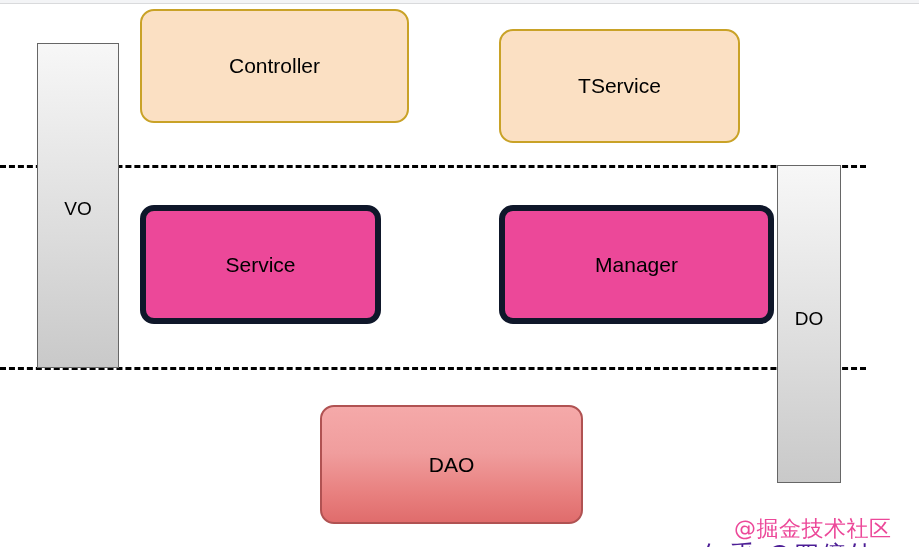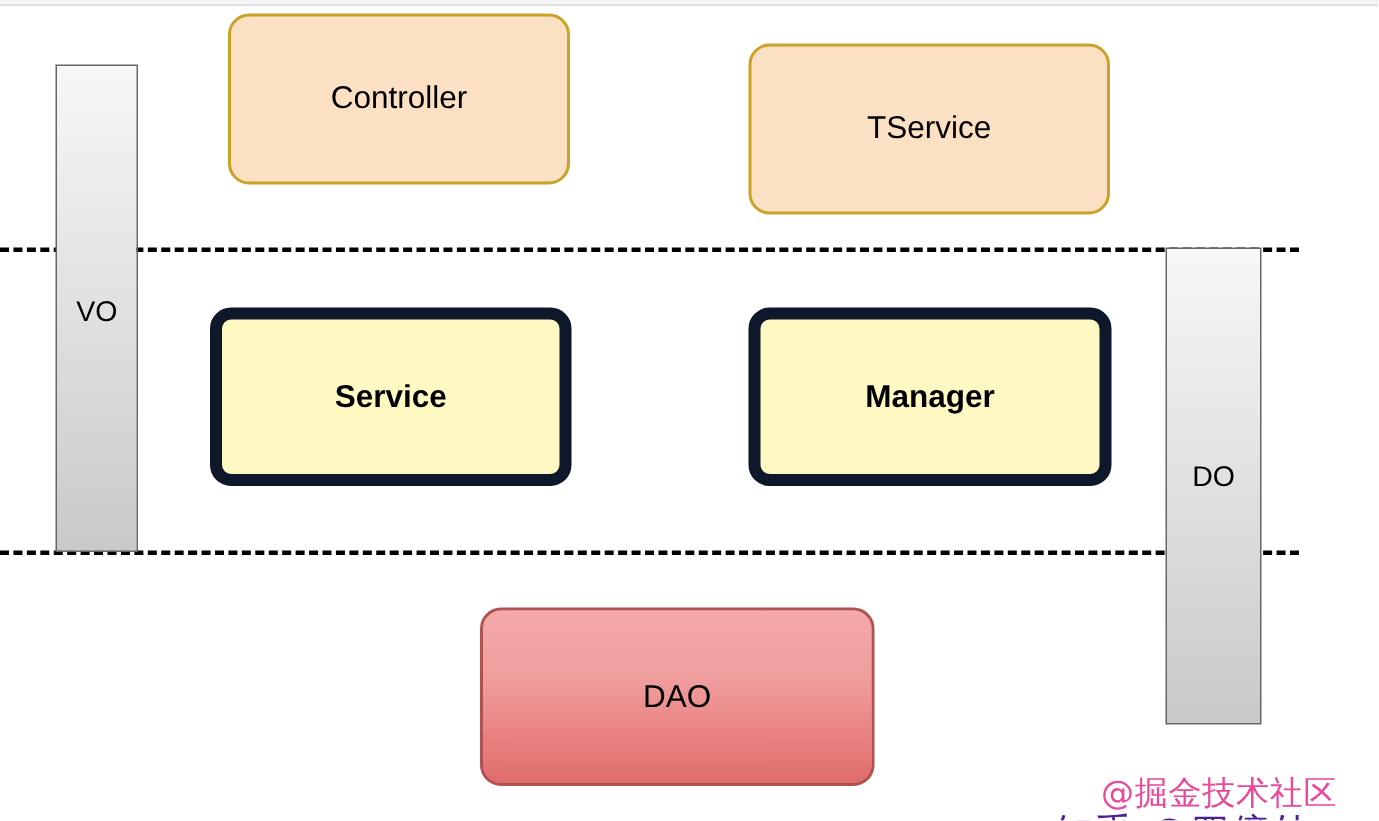--- a/index.html
+++ b/index.html
@@ -63,23 +63,22 @@
     align-items: center;
     justify-content: center;
     font-size: 21px;
     color: #000000;
   }
   .node.controller-style {
     background: #fbe0c3;
     border: 2.2px solid #c9a227;
   }
   .node.service-style {
-    background: #fef9c3;
-    border: 8px solid #0f172a;
-    font-weight: bold;
+    background: #ec4899;
+    border: 6px solid #0f172a;
   }
   .node.dao-style {
     background: linear-gradient(to bottom, #f5a9a9 0%, #f09d9d 40%, #e8807f 75%, #e06c6c 100%);
     border: 2px solid #b05252;
   }
 
   
   .watermark {
     position: absolute;
     pointer-events: none;
@@ -107,41 +106,41 @@
 </head>
 <body>
 
 <div id="canvas">
 
   <div class="top-strip"></div>
 
   <div class="divider" style="left:0px; top:165px; width:866px;"></div>
   <div class="divider" style="left:0px; top:367px; width:866px;"></div>
 
-  <div class="vbar" style="left:37px; top:43px; width:55px; height:325px;">
+  <div class="vbar" style="left:37px; top:43px; width:82px; height:325px;">
     <span class="vbar-label" style="margin-top:155px;">VO</span>
   </div>
 
   <div class="vbar" style="left:777px; top:165px; width:64px; height:318px;">
     <span class="vbar-label" style="margin-top:143px;">DO</span>
   </div>
 
-  <div class="node controller-style" style="left:140px; top:9px; width:228px; height:114px;margin-left:12px;">
+  <div class="node controller-style" style="left:140px; top:9px; width:269px; height:114px;">
     <span>Controller</span>
   </div>
 
   <div class="node controller-style" style="left:499px; top:9px; width:241px; height:114px;margin-top:20px;">
     <span>TService</span>
   </div>
 
   <div class="node service-style" style="left:140px; top:205px; width:241px; height:119px;">
     <span>Service</span>
   </div>
 
-  <div class="node service-style" style="left:499px; top:205px; width:242px; height:119px;justify-content:center;">
+  <div class="node service-style" style="left:499px; top:205px; width:275px; height:119px;justify-content:center;">
     <span>Manager</span>
   </div>
 
   <div class="node dao-style" style="left:320px; top:405px; width:263px; height:119px;">
     <span>DAO</span>
   </div>
 
   <div class="watermark wm-a">知乎 @四億外</div>
   <div class="watermark wm-b">@掘金技术社区</div>
 

